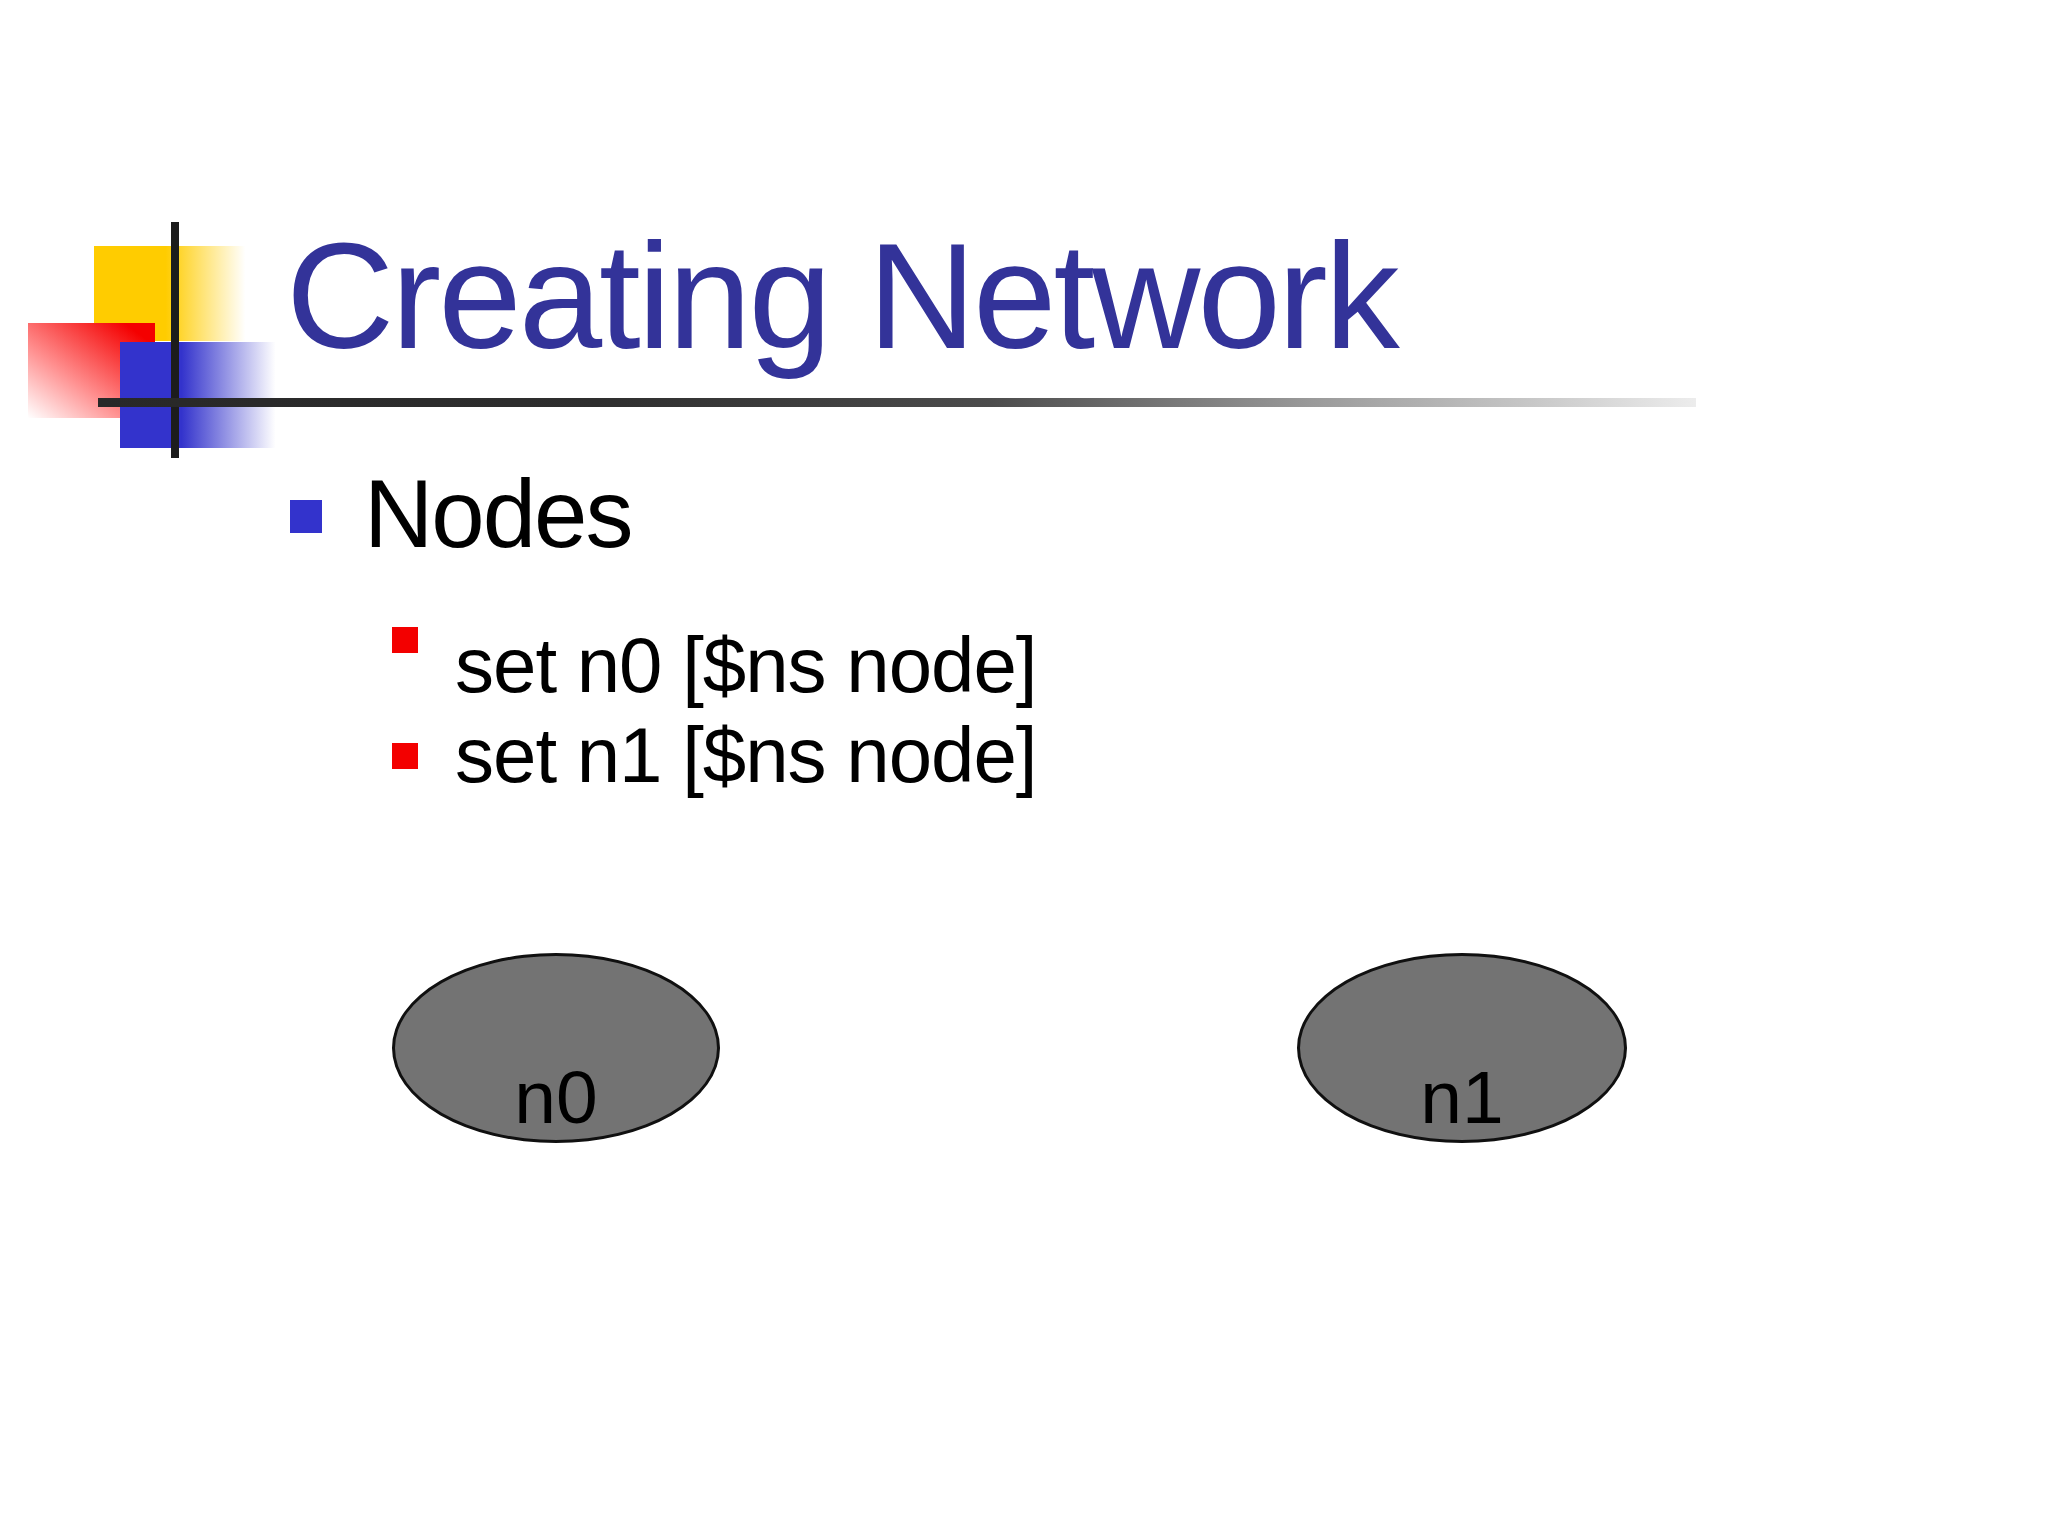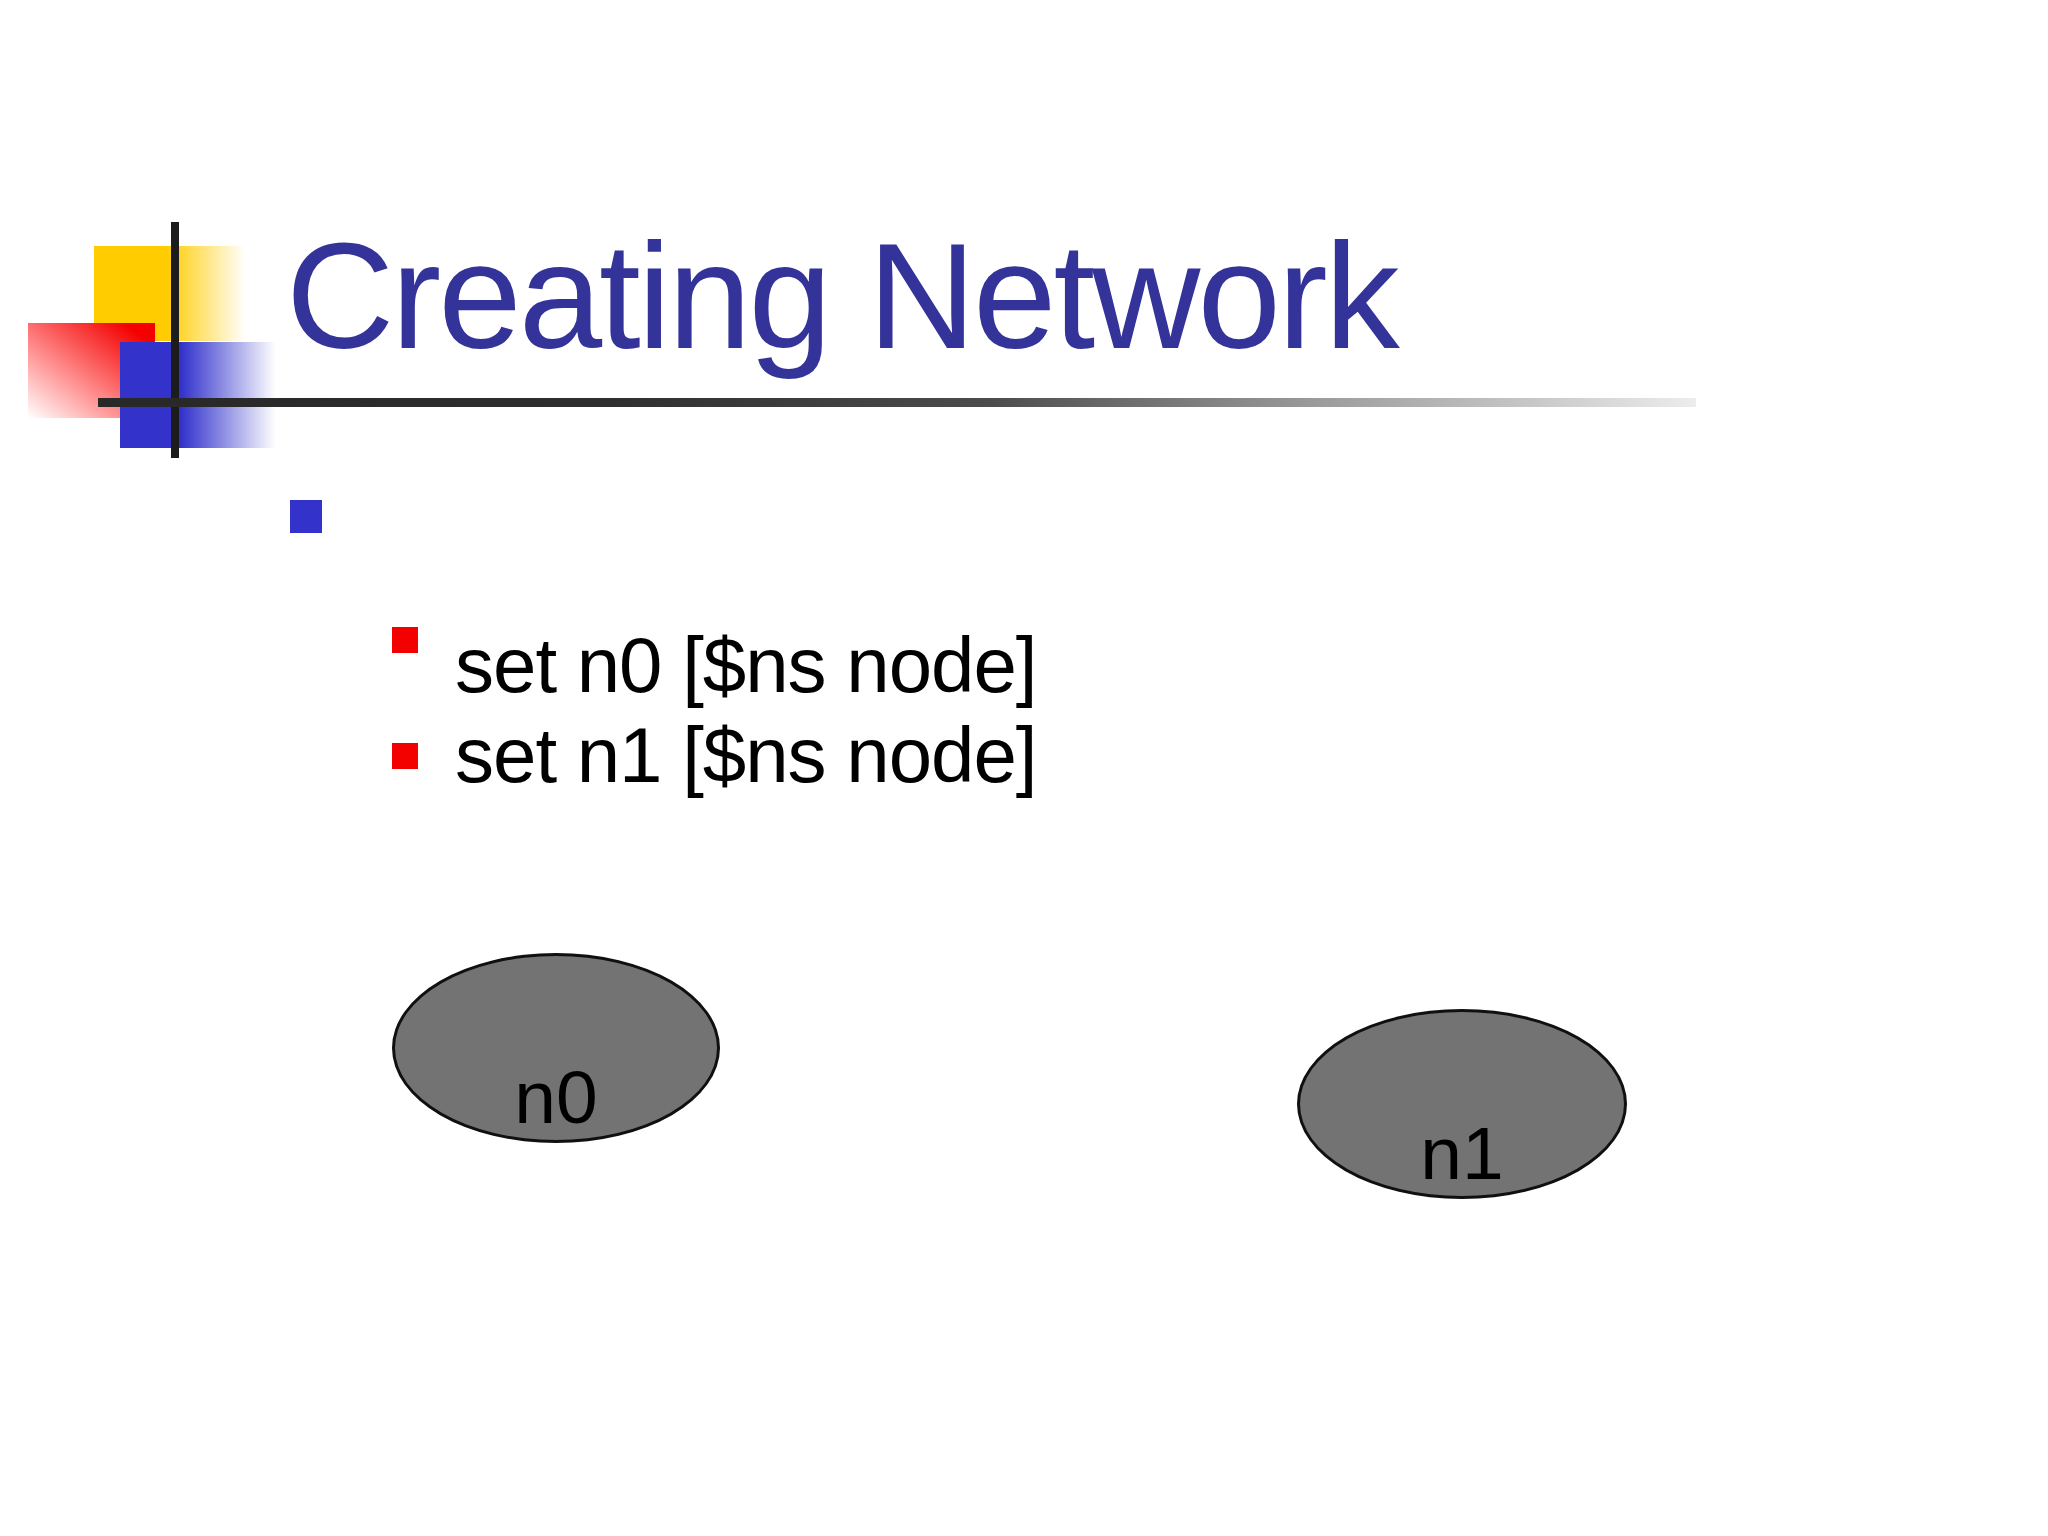--- a/index.html
+++ b/index.html
@@ -60,36 +60,37 @@
   
   .node{
     position:absolute;box-sizing:border-box;
     width:328px;height:190px;
     background:#737373;
     border:3px solid #101010;border-radius:50%;
     display:flex;align-items:flex-end;justify-content:center;
     font-size:75px;color:#000;
   }
   .node-n0{left:392px;top:953px;}
-  .node-n1{left:1297px;top:1009px;width:330px;}
+  .node-n1{left:1297px;top:953px;width:330px;}
 </style>
 </head>
 <body>
 
 <div class="slide">
 
   <div class="deco-yellow"></div>
   <div class="deco-red"></div>
   <div class="deco-blue"></div>
   <div class="deco-vline"></div>
   <div class="deco-hline"></div>
 
   <div class="title">Creating Network</div>
 
   <div class="bullet1-marker"></div>
+  <div class="bullet1-text">Nodes</div>
 
   <div class="sub-marker sub1-marker"></div>
   <div class="sub-text sub1-text">set n0 [$ns node]</div>
 
   <div class="sub-marker sub2-marker"></div>
   <div class="sub-text sub2-text">set n1 [$ns node]</div>
 
   <div class="node node-n0">
     <span>n0</span>
   </div>

